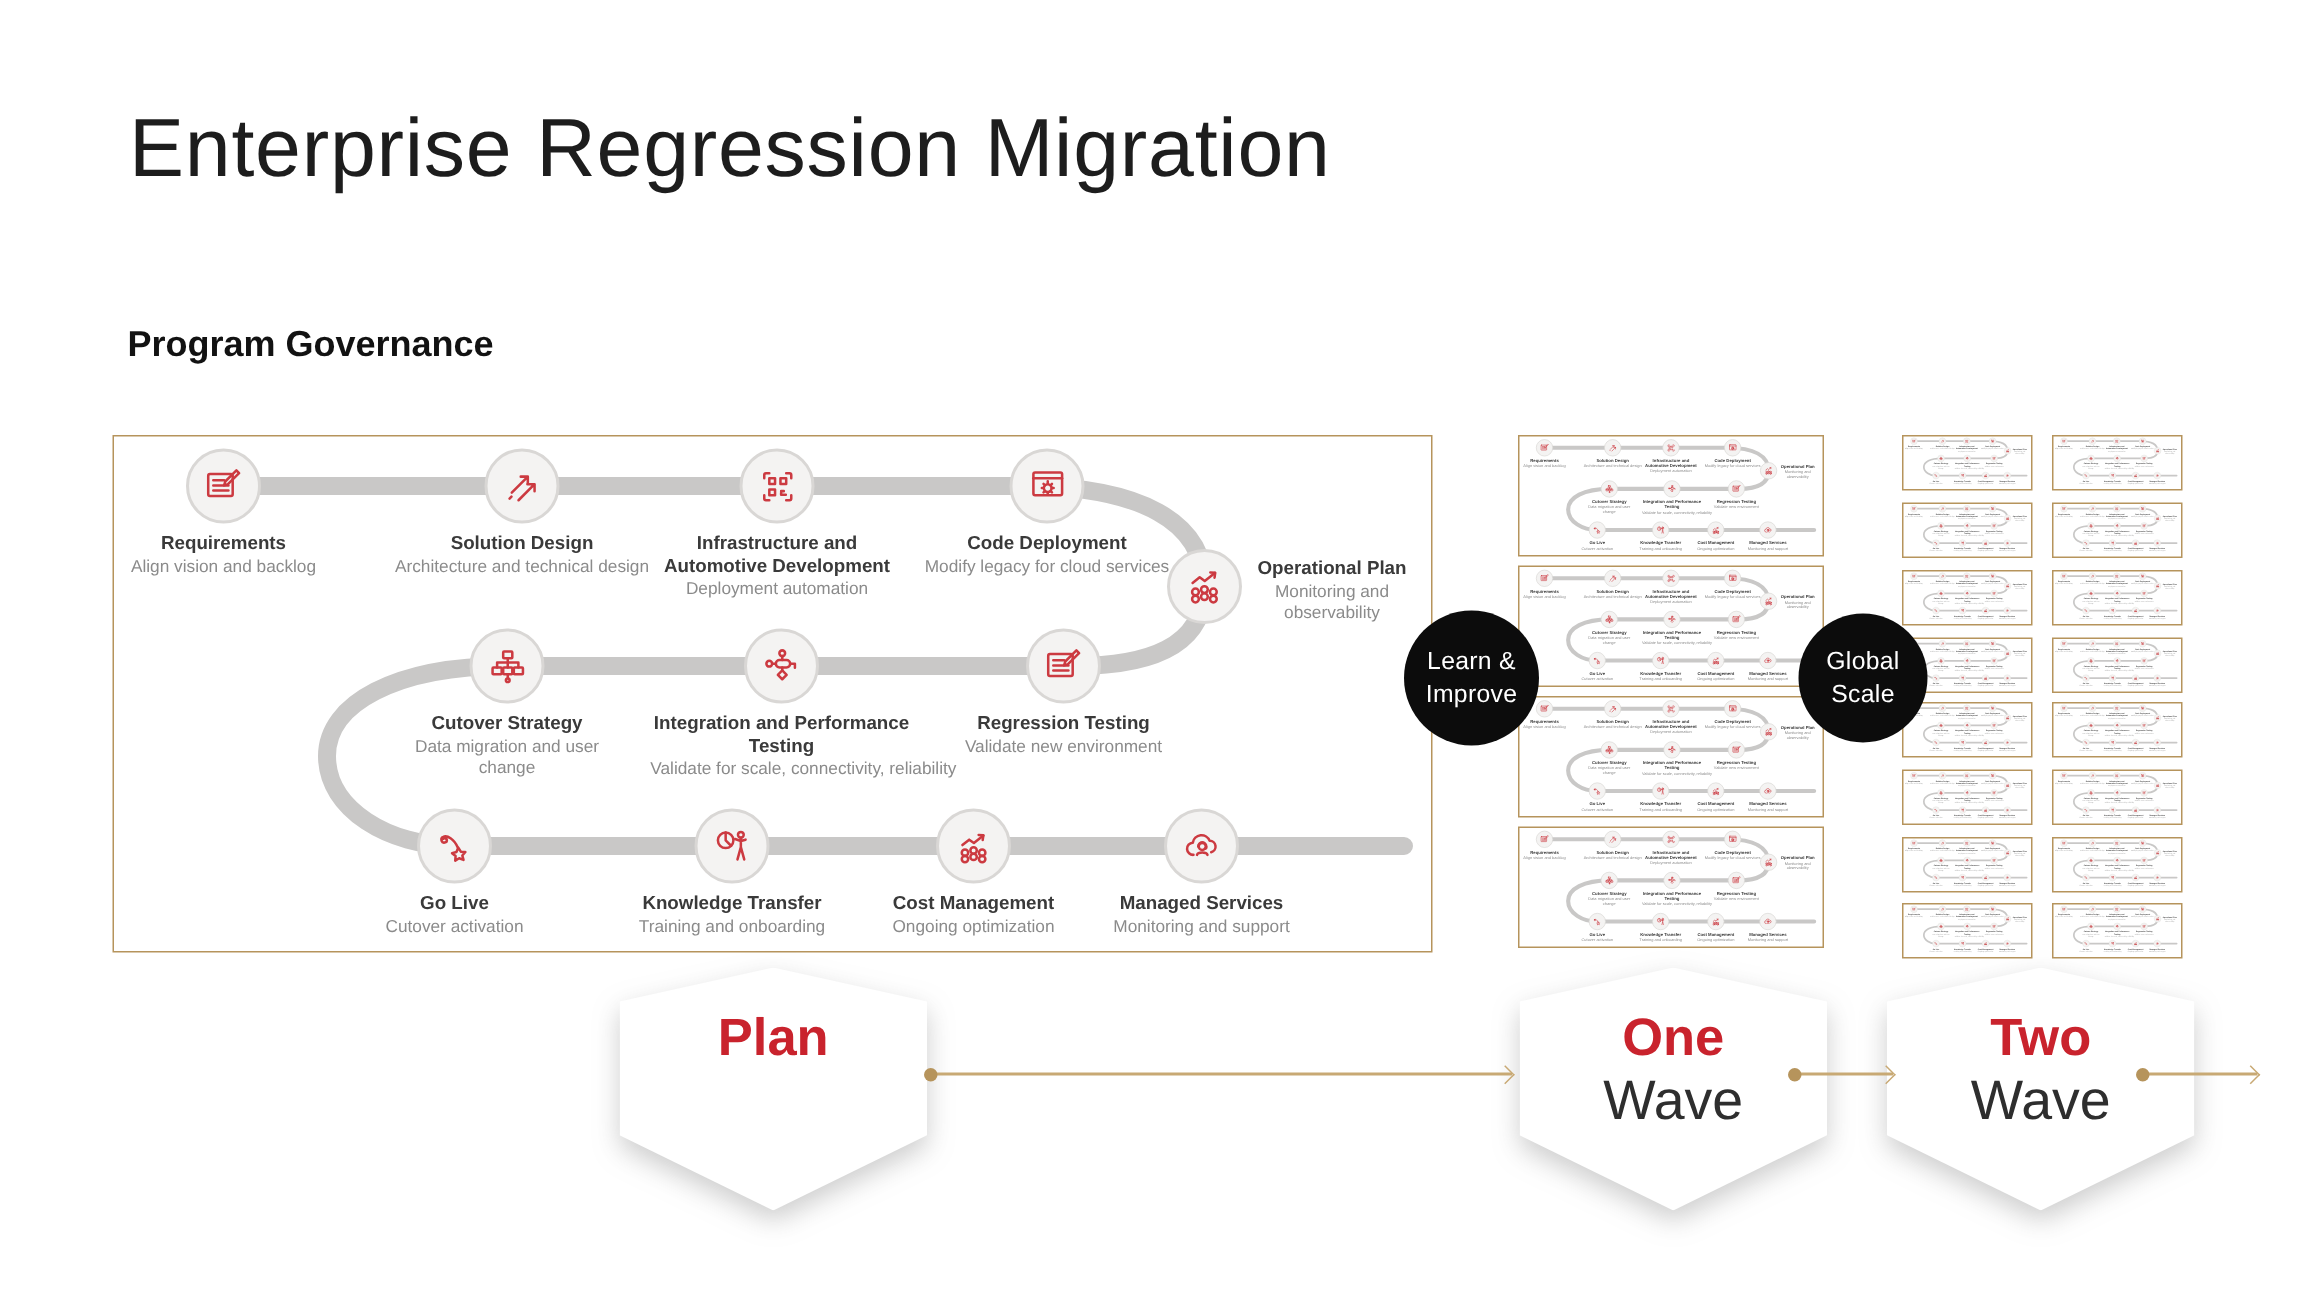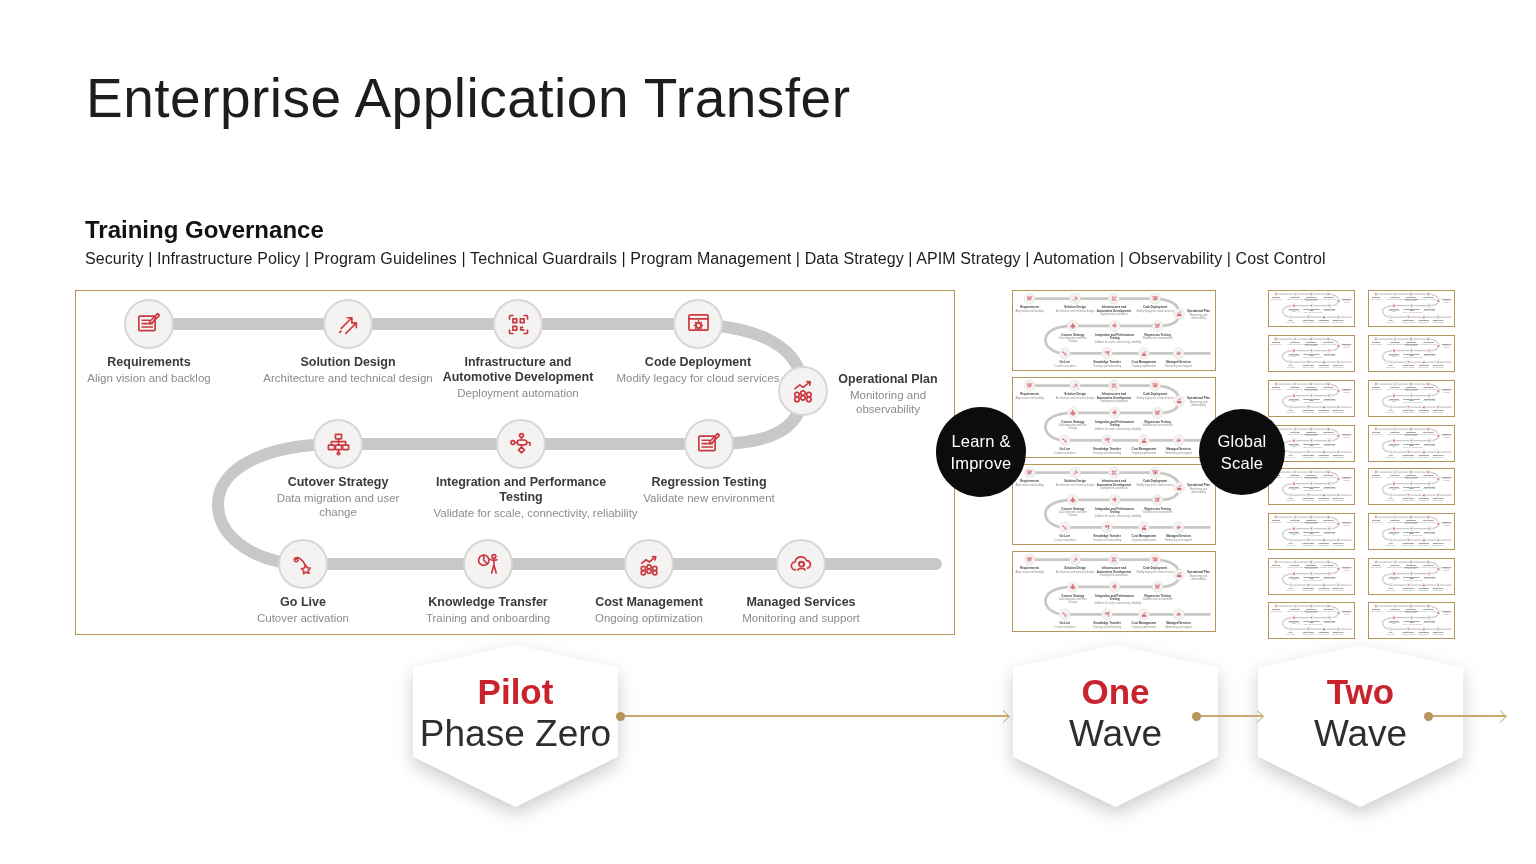--- a/index.html
+++ b/index.html
@@ -175,23 +175,22 @@
       <circle cx="12" cy="11.8" r="2.1"></circle>
       <path d="M8.9 16.8c.6-1.9 5.6-1.9 6.2 0"></path>
       <path d="M9.6 11.8a2.4 2.4 0 0 1 4.8 0"></path>
       <path d="M14.4 12.3c0 .5-.4.9-.9.9"></path>
     </symbol>
   </defs>
 </svg>
 
 <div id="slide">
 
-  <h1 class="slide-title">Enterprise Application Transfer</h1>
-  <div class="gov-heading">Training Governance</div>
-  <div class="gov-items">Security | Infrastructure Policy | Program Guidelines | Technical Guardrails | Program Management | Data Strategy | APIM Strategy | Automation | Observability | Cost Control</div>
+  <h1 class="slide-title">Enterprise Regression Migration</h1>
+  <div class="gov-heading">Program Governance</div>
 
   <div class="flow-panel">
     <div class="flow-canvas" id="flow-canvas">
       <svg class="rail" width="880" height="345" viewBox="0 0 880 345">
         <path d="M73 33 H605 C685 33 727 57 727 100 C727 141 688 153 640 153 H262 C188 153 142 178 142 213 C142 249 184 273 227 273 H860"></path>
       </svg>
 
     <div class="flow-circle" style="left: 48px; top: 8px;">
           <svg class="step-icon" viewBox="0 0 24 24">
             <use href="#ic-document-edit"></use>
@@ -2666,22 +2665,21 @@
               <div class="flow-title">Managed Services</div>
               <div class="flow-desc">Monitoring and support</div>
             </div>
           </div>
         </div>
       </div>
     </div>
 
   <div class="phase-badge" style="left:413px;top:645px">
     <div class="badge-shape">
-      <div class="badge-name">Pilot</div>
-      <div class="badge-sub">Phase Zero</div>
+      <div class="badge-name">Plan</div>
     </div>
   </div>
   <div class="phase-badge" style="left:1013px;top:645px">
     <div class="badge-shape">
       <div class="badge-name">One</div>
       <div class="badge-sub">Wave</div>
     </div>
   </div>
   <div class="phase-badge" style="left:1258px;top:645px">
     <div class="badge-shape">

